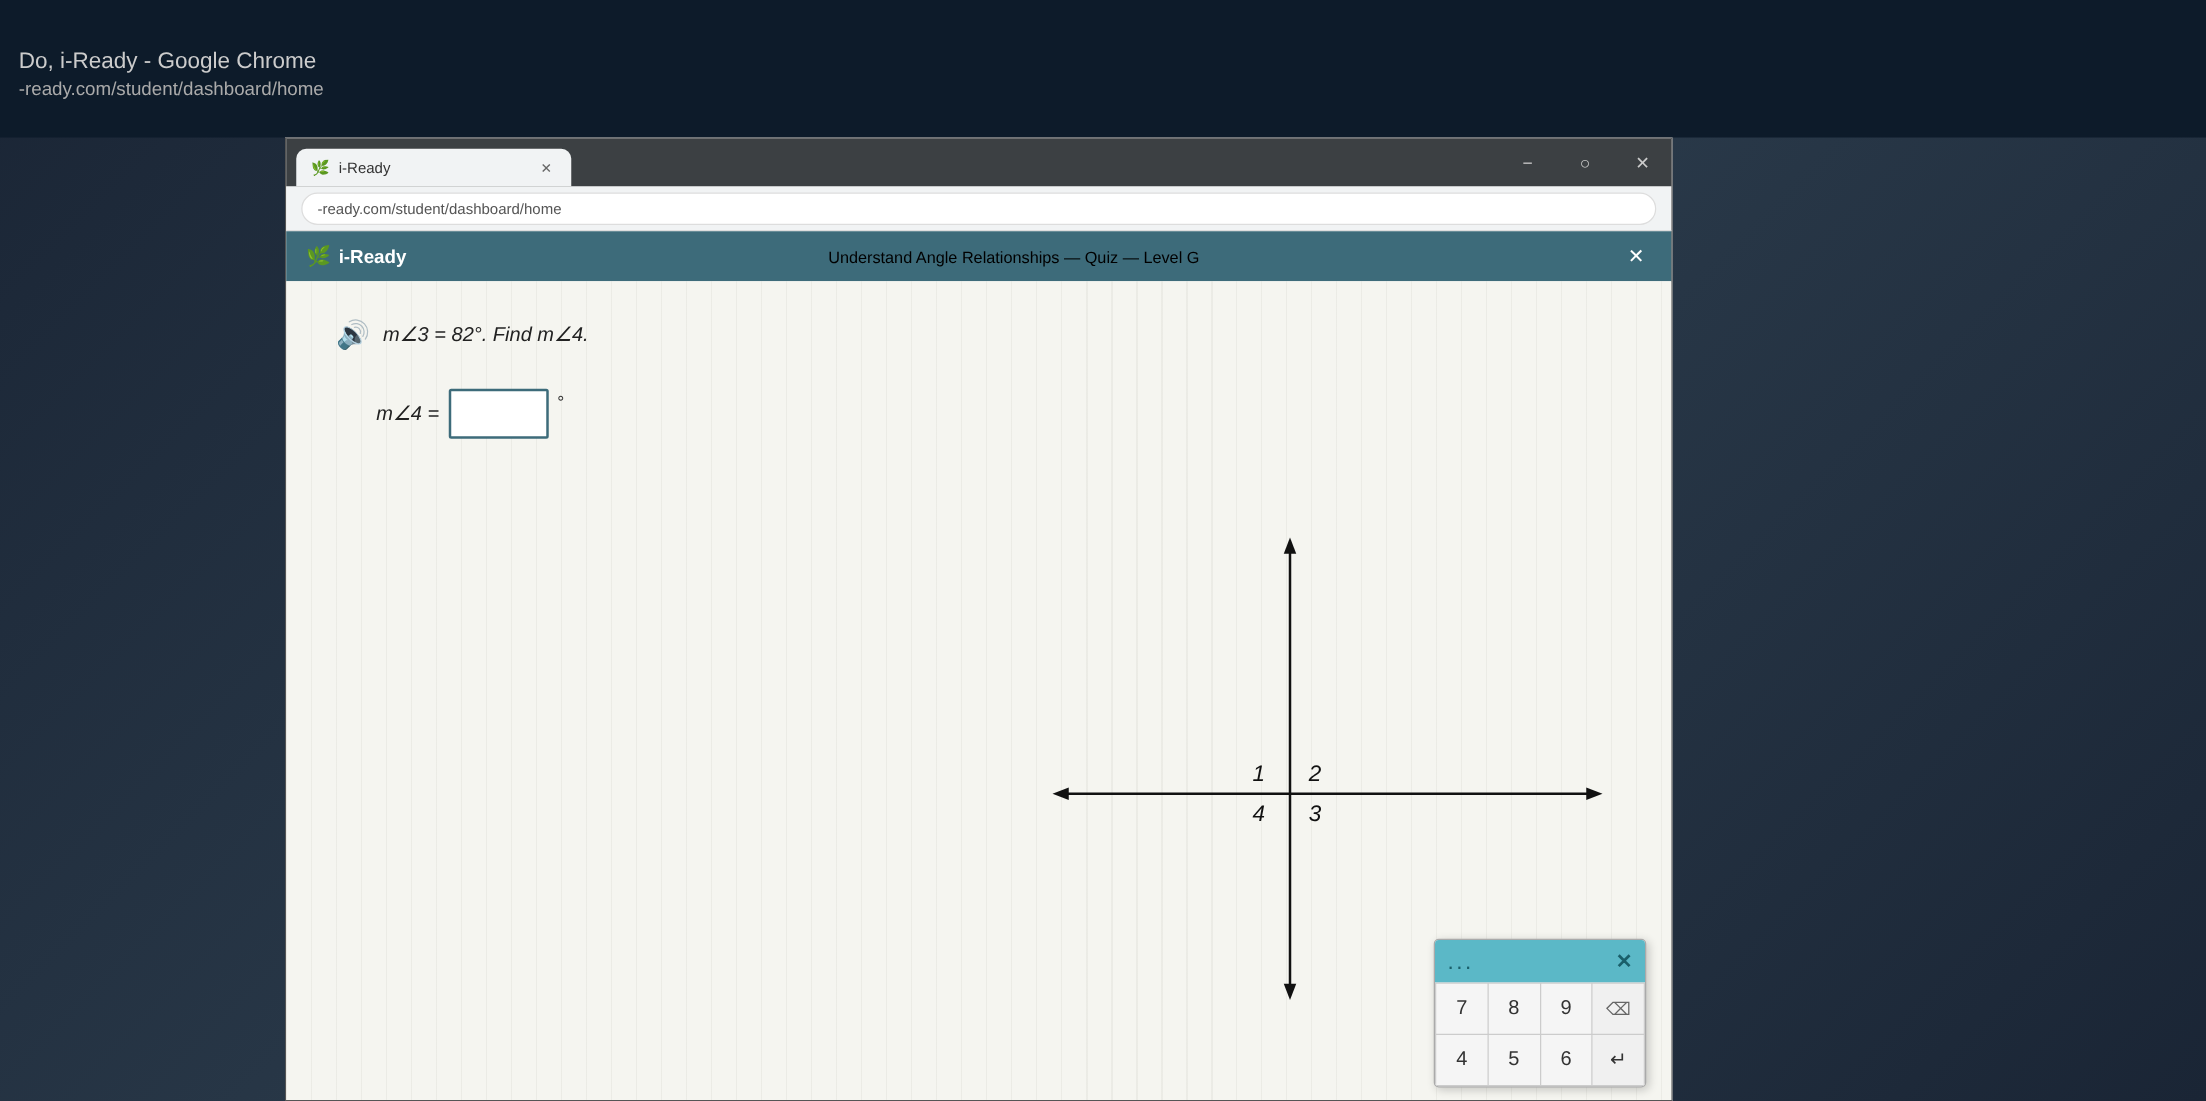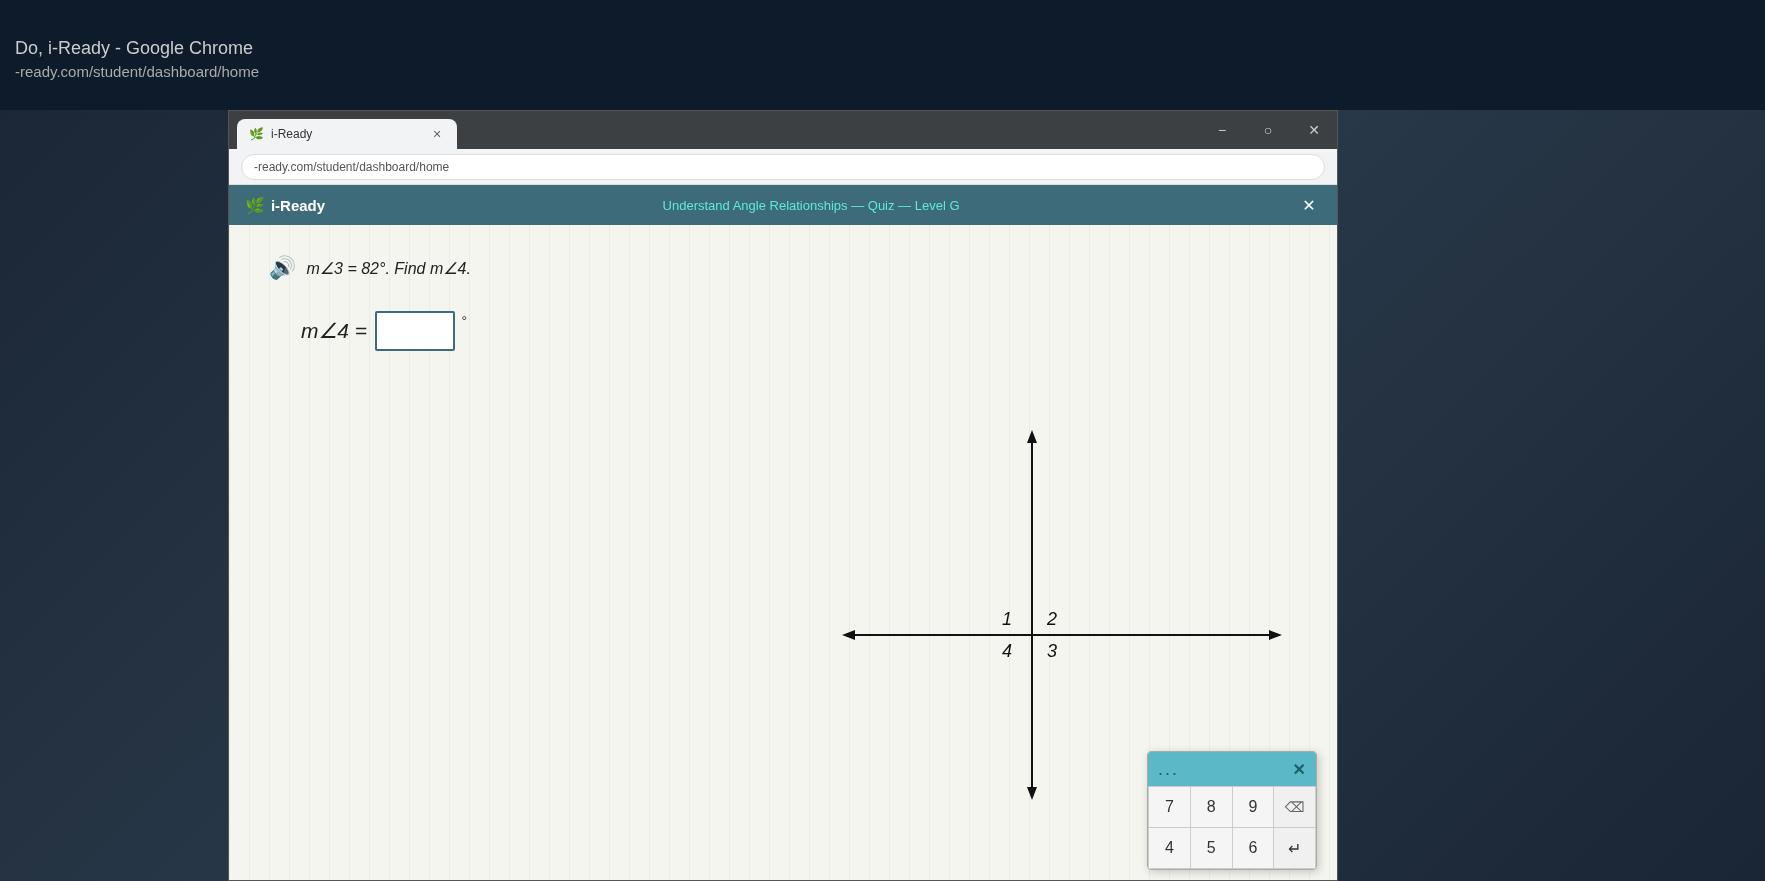--- a/index.html
+++ b/index.html
@@ -162,21 +162,21 @@
       font-size: 15px;
       font-weight: bold;
     }
 
     .logo-leaf {
       color: #90c44e;
       font-size: 16px;
     }
 
     .quiz-title {
-      color: #5eead4;
+      color: #000000;
       font-size: 13px;
     }
 
     .header-close {
       color: white;
       font-size: 16px;
       cursor: pointer;
       width: 24px;
       height: 24px;
       display: flex;
@@ -220,21 +220,21 @@
     }
 
     .answer-row {
       display: flex;
       align-items: center;
       gap: 8px;
       margin-left: 32px;
     }
 
     .answer-label {
-      font-size: 21px;
+      font-size: 16px;
       color: #222;
       font-style: italic;
     }
 
     .answer-input-wrapper {
       position: relative;
       display: inline-flex;
       align-items: flex-start;
     }
 

